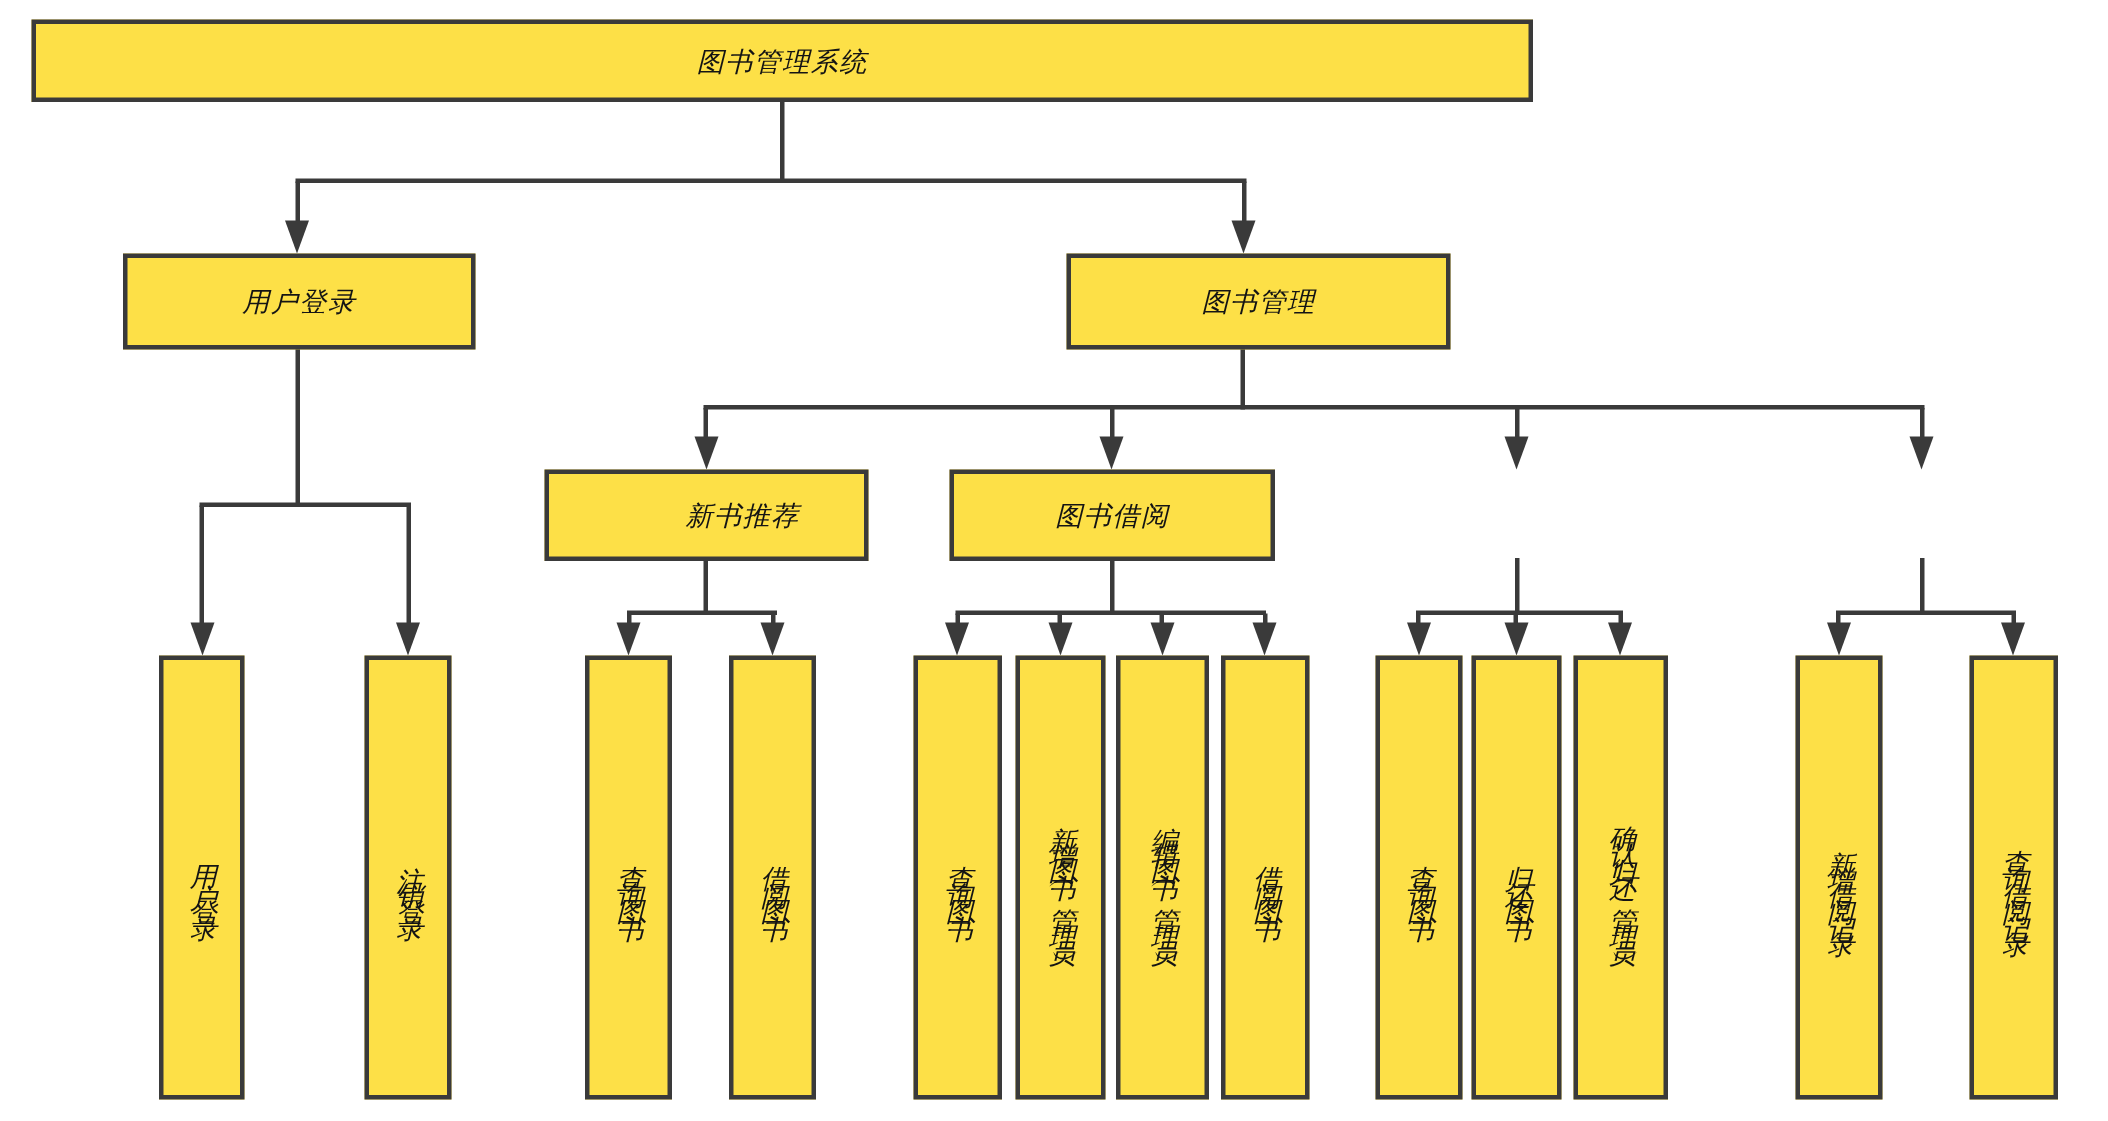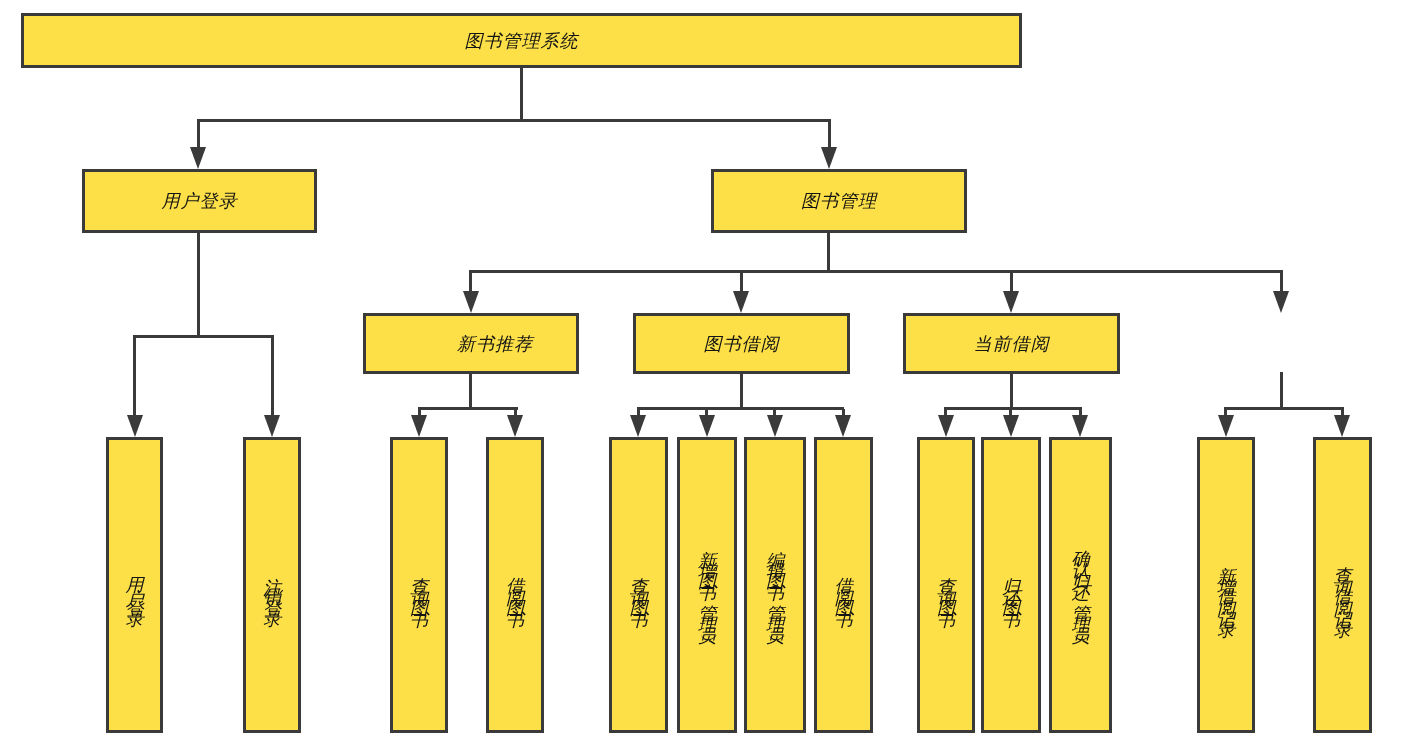--- a/index.html
+++ b/index.html
@@ -61,21 +61,20 @@
   <div class="vline" style="left:740px;top:272px;height:21px;"></div>
   <div class="vline" style="left:1010px;top:272px;height:21px;"></div>
   <div class="vline" style="left:1280px;top:272px;height:21px;"></div>
   <div class="arrow" style="left:463px;top:291px;"></div>
   <div class="arrow" style="left:733px;top:291px;"></div>
   <div class="arrow" style="left:1003px;top:291px;"></div>
   <div class="arrow" style="left:1273px;top:291px;"></div>
 
   <div class="node" style="left:363px;top:313px;width:216px;height:61px;padding-left:48px;">新书推荐</div>
   <div class="node" style="left:633px;top:313px;width:217px;height:61px;">图书借阅</div>
-  <div class="node" style="left:903px;top:313px;width:217px;height:61px;">当前借阅</div>
 
   <div class="vline" style="left:469px;top:372px;height:38px;"></div>
   <div class="hline" style="left:418px;top:407px;width:100px;"></div>
   <div class="vline" style="left:418px;top:409px;height:8px;"></div>
   <div class="vline" style="left:514px;top:409px;height:8px;"></div>
   <div class="arrow" style="left:411px;top:415px;"></div>
   <div class="arrow" style="left:507px;top:415px;"></div>
 
   <div class="vline" style="left:740px;top:372px;height:38px;"></div>
   <div class="hline" style="left:637px;top:407px;width:207px;"></div>

